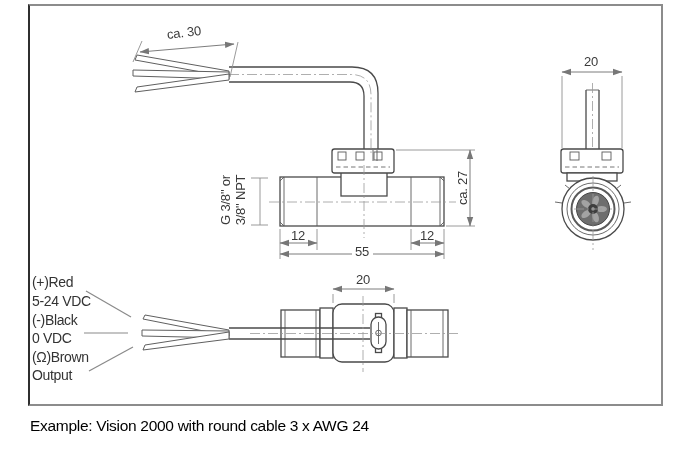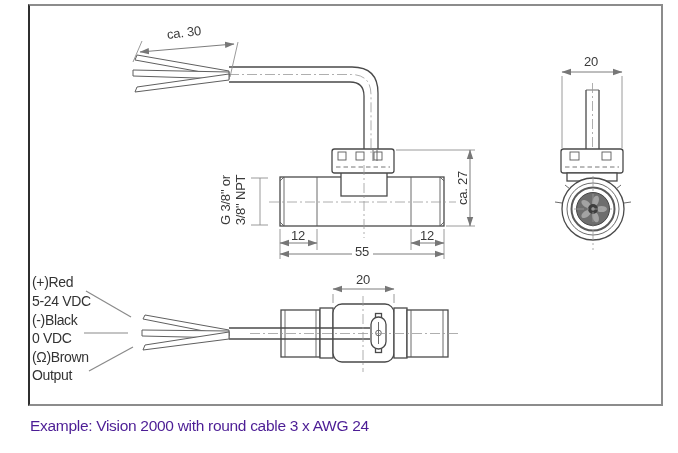--- a/index.html
+++ b/index.html
@@ -1,20 +1,20 @@
 <!DOCTYPE html>
 <html><head>
 <meta charset="utf-8">
 <style>
   html,body{margin:0;padding:0;background:#ffffff;}
   .page{position:relative;width:678px;height:453px;background:#ffffff;overflow:hidden;
         font-family:"Liberation Sans",sans-serif;}
   .frame{position:absolute;left:28px;top:4px;width:631px;height:398px;
          border:2px solid #8c8c8c;border-left-color:#2f2f2f;background:#ffffff;}
-  .caption{position:absolute;left:30px;top:417px;font-size:15.5px;color:#4c1d95;
+  .caption{position:absolute;left:30px;top:417px;font-size:15.5px;color:#000000;
            letter-spacing:-0.3px;white-space:nowrap;}
   svg{position:absolute;left:0;top:0;}
   svg text{font-family:"Liberation Sans",sans-serif;}
   .obj{stroke:#4a4a4a;stroke-width:1.3;fill:none;}
   .objw{stroke:#4a4a4a;stroke-width:1.3;fill:#ffffff;}
   .thin{stroke:#5a5a5a;stroke-width:0.9;fill:none;}
   .wire{fill:#ffffff;stroke:#5f5f5f;stroke-width:1;}
   .dim{stroke:#7d7d7d;stroke-width:1;fill:none;}
   .ext{stroke:#8f8f8f;stroke-width:0.9;fill:none;}
   .cl{stroke:#9a9a9a;stroke-width:0.8;fill:none;stroke-dasharray:10 3 2 3;}

